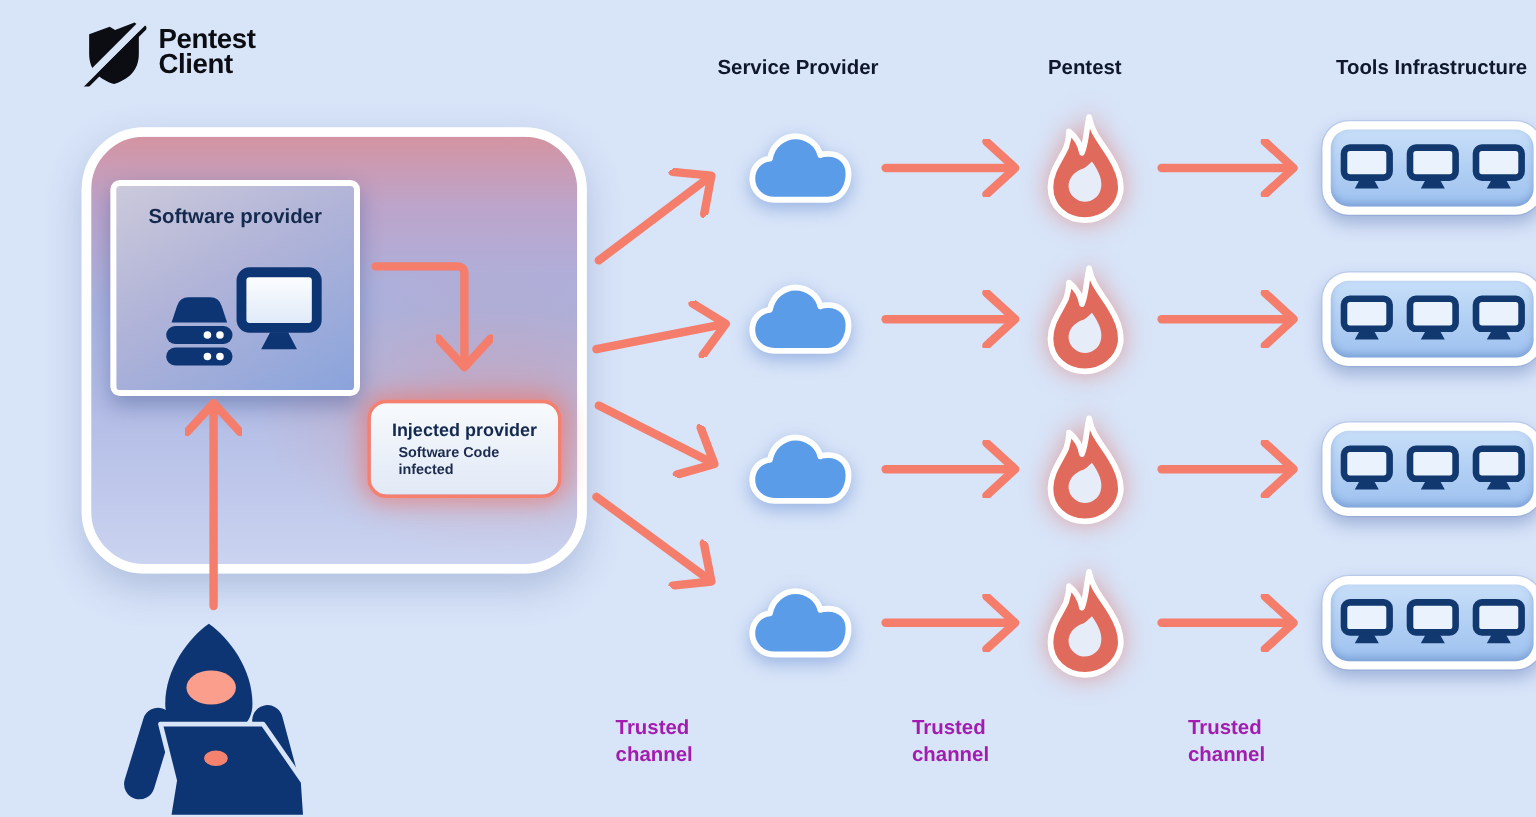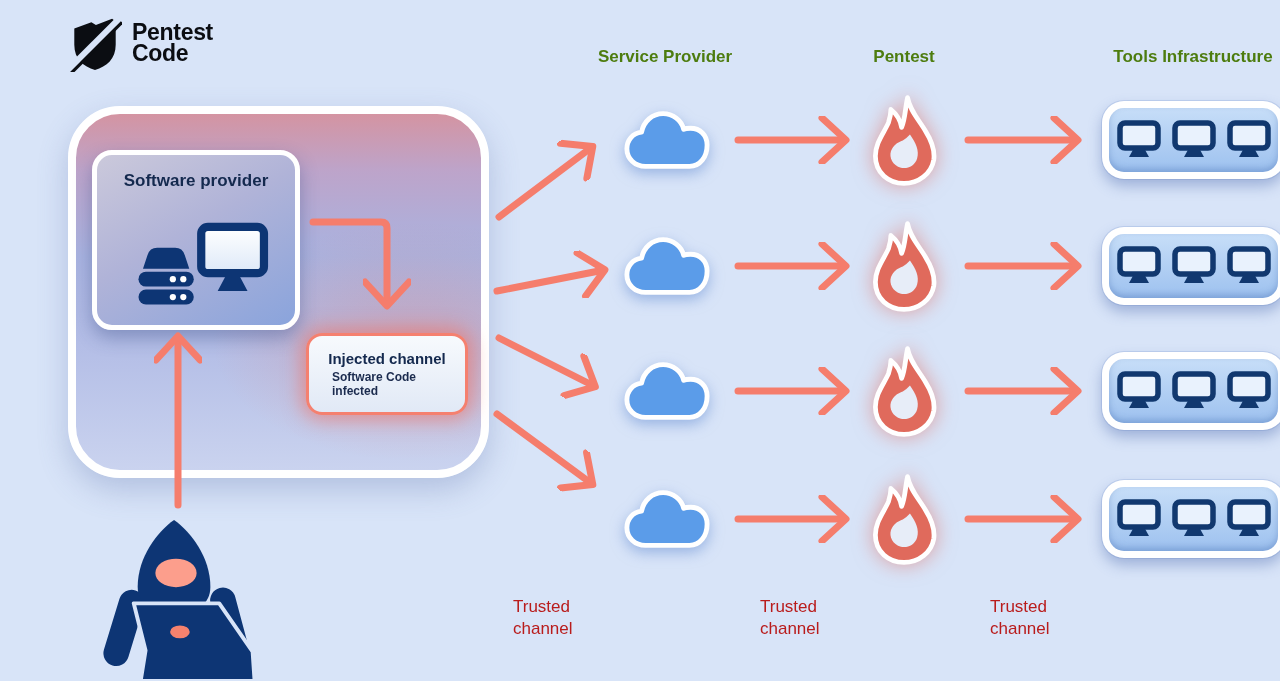--- a/index.html
+++ b/index.html
@@ -4,32 +4,32 @@
 <style>
   html,body{margin:0;padding:0;}
   body{font-family:"Liberation Sans", sans-serif; background:#d8e4f8;}
   .canvas{position:relative;width:1280px;height:681px;background:#d8e4f8;overflow:hidden;margin-left:30px;}
 
   
   .logo{position:absolute;left:38px;top:14px;display:flex;align-items:center;gap:10px;}
   .logo-text{font-size:23px;line-height:21px;font-weight:700;color:#0b0d12;letter-spacing:-0.3px;}
 
   
-  .col-header{position:absolute;top:47px;transform:translateX(-50%);font-size:17px;font-weight:700;color:#4d7c0f;white-space:nowrap;}
+  .col-header{position:absolute;top:47px;transform:translateX(-50%);font-size:17px;font-weight:700;color:#0f172a;white-space:nowrap;}
 
   
   .attack-box{position:absolute;left:38px;top:106px;width:421px;height:372px;box-sizing:border-box;
     border:8px solid #ffffff;border-radius:52px;
     background:
       radial-gradient(120% 80% at 84% 64%, rgba(242,118,103,0.30), rgba(242,118,103,0) 42%),
       linear-gradient(180deg,#d494a2 0%,#bda4ca 16%,#a9b3e0 40%,#b3bde6 64%,#cad3ef 100%);
     box-shadow:0 12px 30px rgba(90,110,170,0.30);}
 
   .sp-box{position:absolute;left:62px;top:150px;width:208px;height:180px;box-sizing:border-box;
-    border:5px solid #ffffff;border-radius:20px;
+    border:5px solid #ffffff;border-radius:8px;
     background:linear-gradient(150deg,#cbc9db 0%,#b0b3d8 45%,#8aa4dc 100%);
     box-shadow:0 8px 18px rgba(40,60,120,0.35);}
   .sp-title{margin-top:16px;text-align:center;font-size:17px;font-weight:700;color:#14294e;}
   .sp-icons{position:absolute;left:0;top:42px;width:198px;height:118px;}
 
   .payload-box{position:absolute;left:276px;top:333px;width:162px;height:82px;box-sizing:border-box;
     border:3px solid #f5806f;border-radius:16px;
     background:linear-gradient(180deg,#f7fafd 0%,#e1e9f6 100%);
     box-shadow:0 0 18px 5px rgba(242,110,95,0.55);
     display:flex;flex-direction:column;align-items:center;justify-content:center;}
@@ -38,39 +38,39 @@
 
   
   .cloud{position:absolute;left:592px;width:90px;height:66px;filter:drop-shadow(0 5px 7px rgba(100,140,210,0.55));}
   .flame{position:absolute;left:835px;width:78px;height:93px;filter:drop-shadow(0 0 10px rgba(225,100,85,0.55));}
   .client-box{position:absolute;left:1072px;width:183px;height:78px;box-sizing:border-box;background:#ffffff;border-radius:22px;padding:7px;
     box-shadow:0 7px 14px rgba(70,100,170,0.40), 0 0 0 1px rgba(120,150,210,0.25);}
   .client-inner{width:100%;height:100%;border-radius:15px;background:linear-gradient(180deg,#c7def8 0%,#9dc1ef 100%);
     display:flex;align-items:center;justify-content:center;gap:9px;box-shadow:inset 0 -3px 6px rgba(60,100,170,0.35);}
 
   
-  .trusted{position:absolute;top:596px;width:84px;font-size:17px;line-height:22px;font-weight:400;color:#b91c1c;}
+  .trusted{position:absolute;top:596px;width:84px;font-size:17px;line-height:22px;font-weight:700;color:#a21caf;}
 
   .arrows{position:absolute;left:0;top:0;width:1280px;height:681px;pointer-events:none;}
   .hacker{position:absolute;left:66px;top:514px;width:160px;height:167px;}
 </style>
 </head>
 <body>
 
 <div class="canvas">
 
   <div class="logo">
     <svg width="54" height="58" viewBox="0 0 60 64">
       <path d="M7 16 L26 9 L31 12 L49 5 L53 8 L53 34 C53 50 43 58 30 62 C17 58 7 50 7 34 Z" fill="#0b0d12"></path>
       <line x1="1" y1="61" x2="57" y2="5" stroke="#d8e4f8" stroke-width="7"></line>
       <line x1="3" y1="66" x2="60" y2="9" stroke="#0b0d12" stroke-width="3.5"></line>
     </svg>
     <div class="logo-text">
       <div>Pentest</div>
-      <div>Code</div>
+      <div>Client</div>
     </div>
   </div>
 
   <div class="col-header" style="left:635px;">Service Provider</div>
   <div class="col-header" style="left:874px;">Pentest</div>
   <div class="col-header" style="left:1163px;">Tools Infrastructure</div>
 
   <div class="attack-box"></div>
 
   <div class="sp-box">
@@ -92,21 +92,21 @@
           <circle cx="82" cy="134" r="4.2" fill="#ffffff"></circle>
       </g>
       <g>
         <rect x="106" y="40" width="84" height="62" rx="9" fill="url(#scr)" stroke="#0d3574" stroke-width="11"></rect>
         <path d="M138 107 L158 107 L168 126 L128 126 Z" fill="#0d3574"></path>
       </g>
     </svg>
   </div>
 
   <div class="payload-box">
-    <div class="payload-title">Injected channel</div>
+    <div class="payload-title">Injected provider</div>
     <div class="payload-sub">Software Code infected</div>
   </div>
 
   <svg class="cloud" style="top:107px" viewBox="0 0 92 66">
       <path d="M69 60 H24 C13 60 5 52 5 42 C5 33 11 26 20 25 C22 14 31 6 42 6 C52 6 61 13 63 22 C65 21 68 21 70 21 C80 21 87 28 87 38 C87 50 80 60 69 60 Z" fill="#5b9ce9" stroke="#ffffff" stroke-width="5" stroke-linejoin="round"></path>
     </svg>
   <svg class="cloud" style="top:233px" viewBox="0 0 92 66">
       <path d="M69 60 H24 C13 60 5 52 5 42 C5 33 11 26 20 25 C22 14 31 6 42 6 C52 6 61 13 63 22 C65 21 68 21 70 21 C80 21 87 28 87 38 C87 50 80 60 69 60 Z" fill="#5b9ce9" stroke="#ffffff" stroke-width="5" stroke-linejoin="round"></path>
     </svg>
   <svg class="cloud" style="top:358px" viewBox="0 0 92 66">

